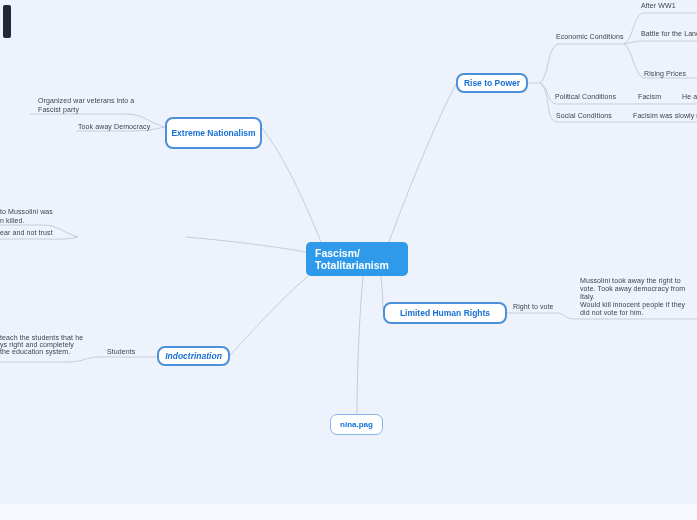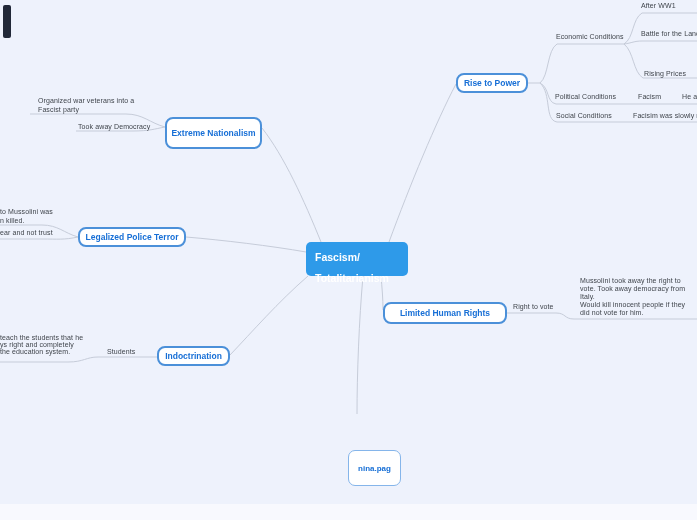--- a/index.html
+++ b/index.html
@@ -34,21 +34,21 @@
     white-space:nowrap;
   }
   #node-nina-pag{border:1.5px solid #85b5ea;border-radius:7px;font-size:8px;}
   #node-central{
     position:absolute;
     left:306px;top:242px;width:102px;height:34px;
     background:#2e9ae9;
     border-radius:5px;
     color:#ffffff;
     font-weight:bold;
-    font-size:10.5px;line-height:21px;
+    font-size:10.5px;line-height:12px;
     padding:5px 0 0 9px;
     box-sizing:border-box;
     white-space:pre-line;
   }
   #bottom-strip{
     position:absolute;left:0;top:504px;width:697px;height:16px;
     background:#f8f9fe;
   }
   #corner-bar{
     position:absolute;left:3px;top:5px;width:8px;height:33px;
@@ -86,24 +86,23 @@
     <path d="M 157,357 L 98,357 C 86,357 84,362 68,362 L 0,362"></path>
 
     <path d="M 487,313 L 556,313 C 566,313 564,319 574,319 L 697,319"></path>
   </svg>
 
   <div id="node-central">Fascism/
 Totalitarianism</div>
 
   <div class="node" style="left:456px;top:73px;width:72px;height:20px;">Rise to Power</div>
   <div class="node" style="left:165px;top:117px;width:97px;height:32px;">Extreme Nationalism</div>
-  <div class="node" style="left:78px;top:227px;width:108px;height:20px;">Legalized Police Terror</div>
   <div class="node" style="left:383px;top:302px;width:124px;height:22px;">Limited Human Rights</div>
-  <div class="node" style="left:157px;top:346px;width:73px;height:20px;">Indoctrination</div>
-  <div class="node" id="node-nina-pag" style="left:348px;top:414px;width:53px;height:36px;margin-top:36px;">nina.pag</div>
+  <div class="node" style="left:157px;top:346px;width:73px;height:20px;font-style:italic;">Indoctrination</div>
+  <div class="node" id="node-nina-pag" style="left:330px;top:414px;width:53px;height:21px;">nina.pag</div>
 
   <div class="lbl" style="left:38px;top:97px;">Organized war veterans into a
 Fascist party</div>
   <div class="lbl" style="left:78px;top:123px;">Took away Democracy</div>
 
   <div class="lbl" style="left:0px;top:207px;line-height:9px;">to Mussolini was
 n killed.</div>
   <div class="lbl" style="left:0px;top:229px;">ear and not trust</div>
 
   <div class="lbl tight" style="left:0px;top:334px;">teach the students that he

